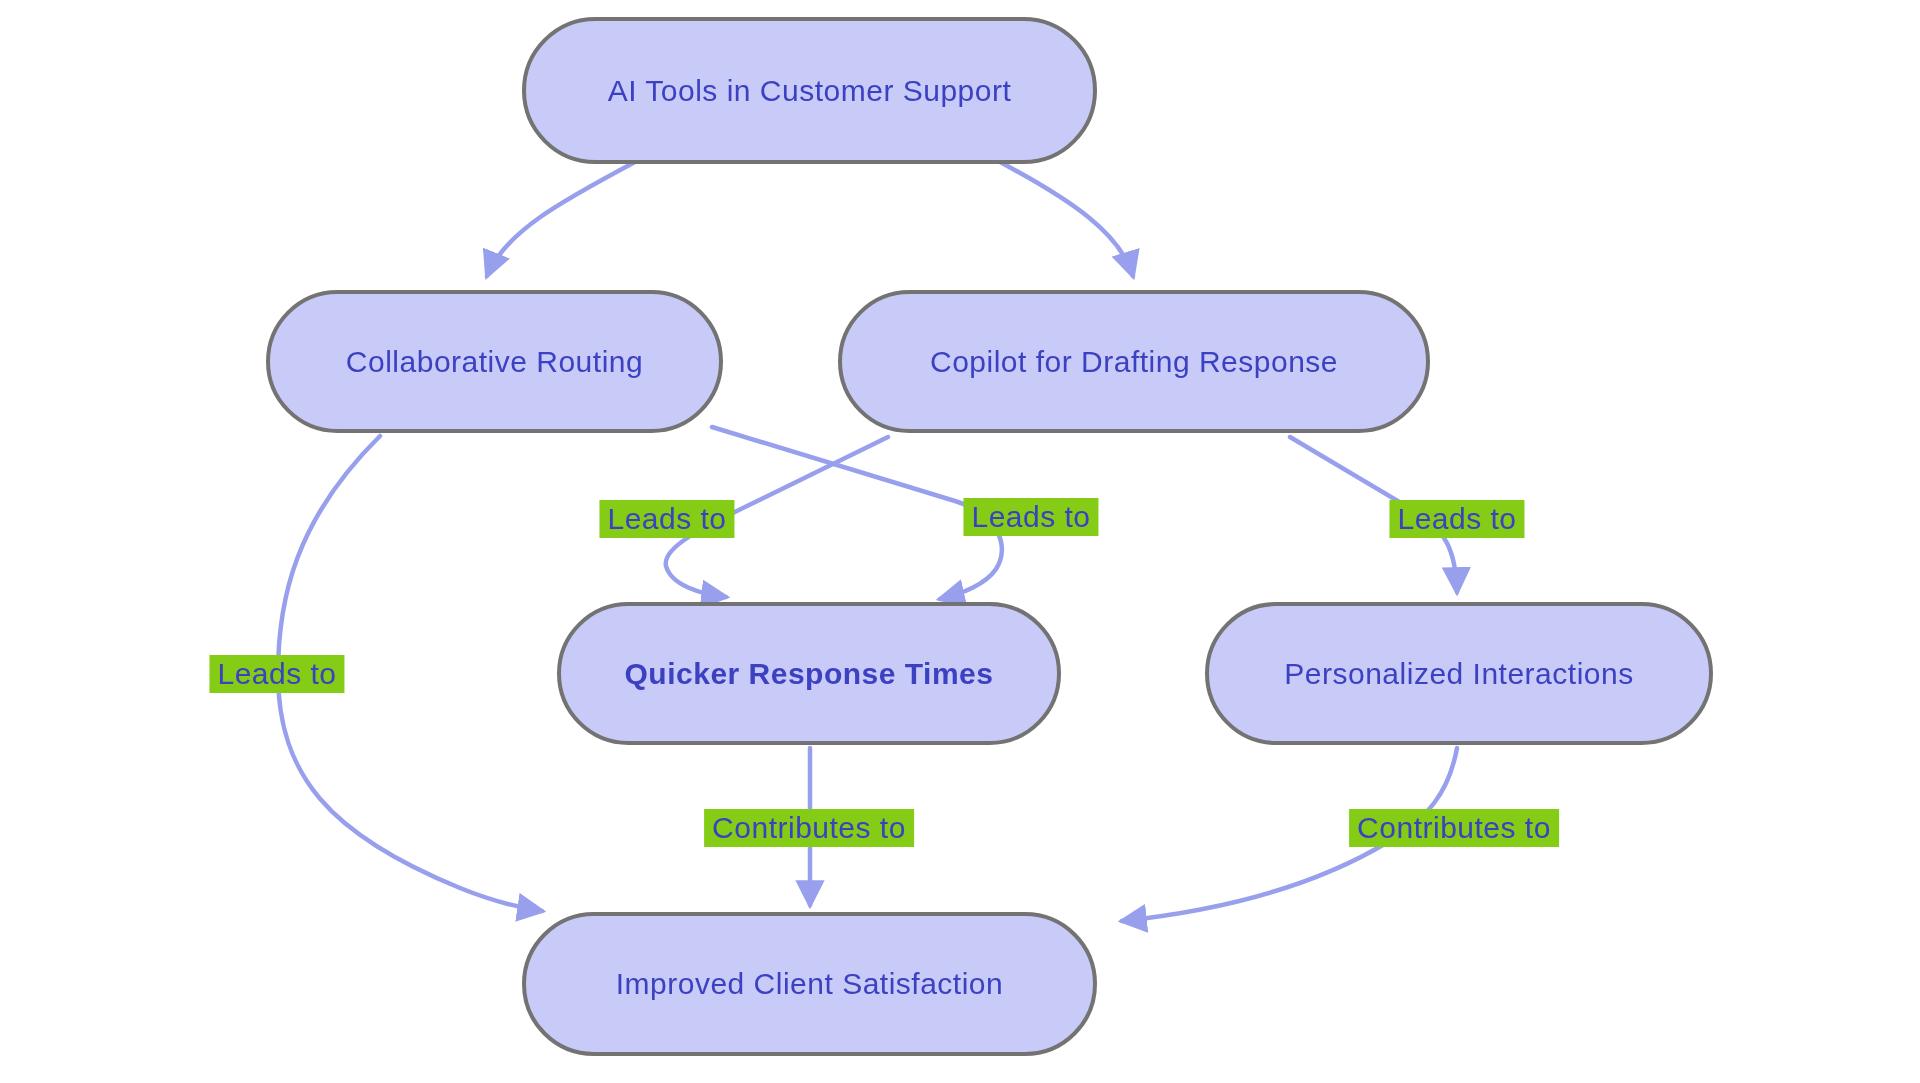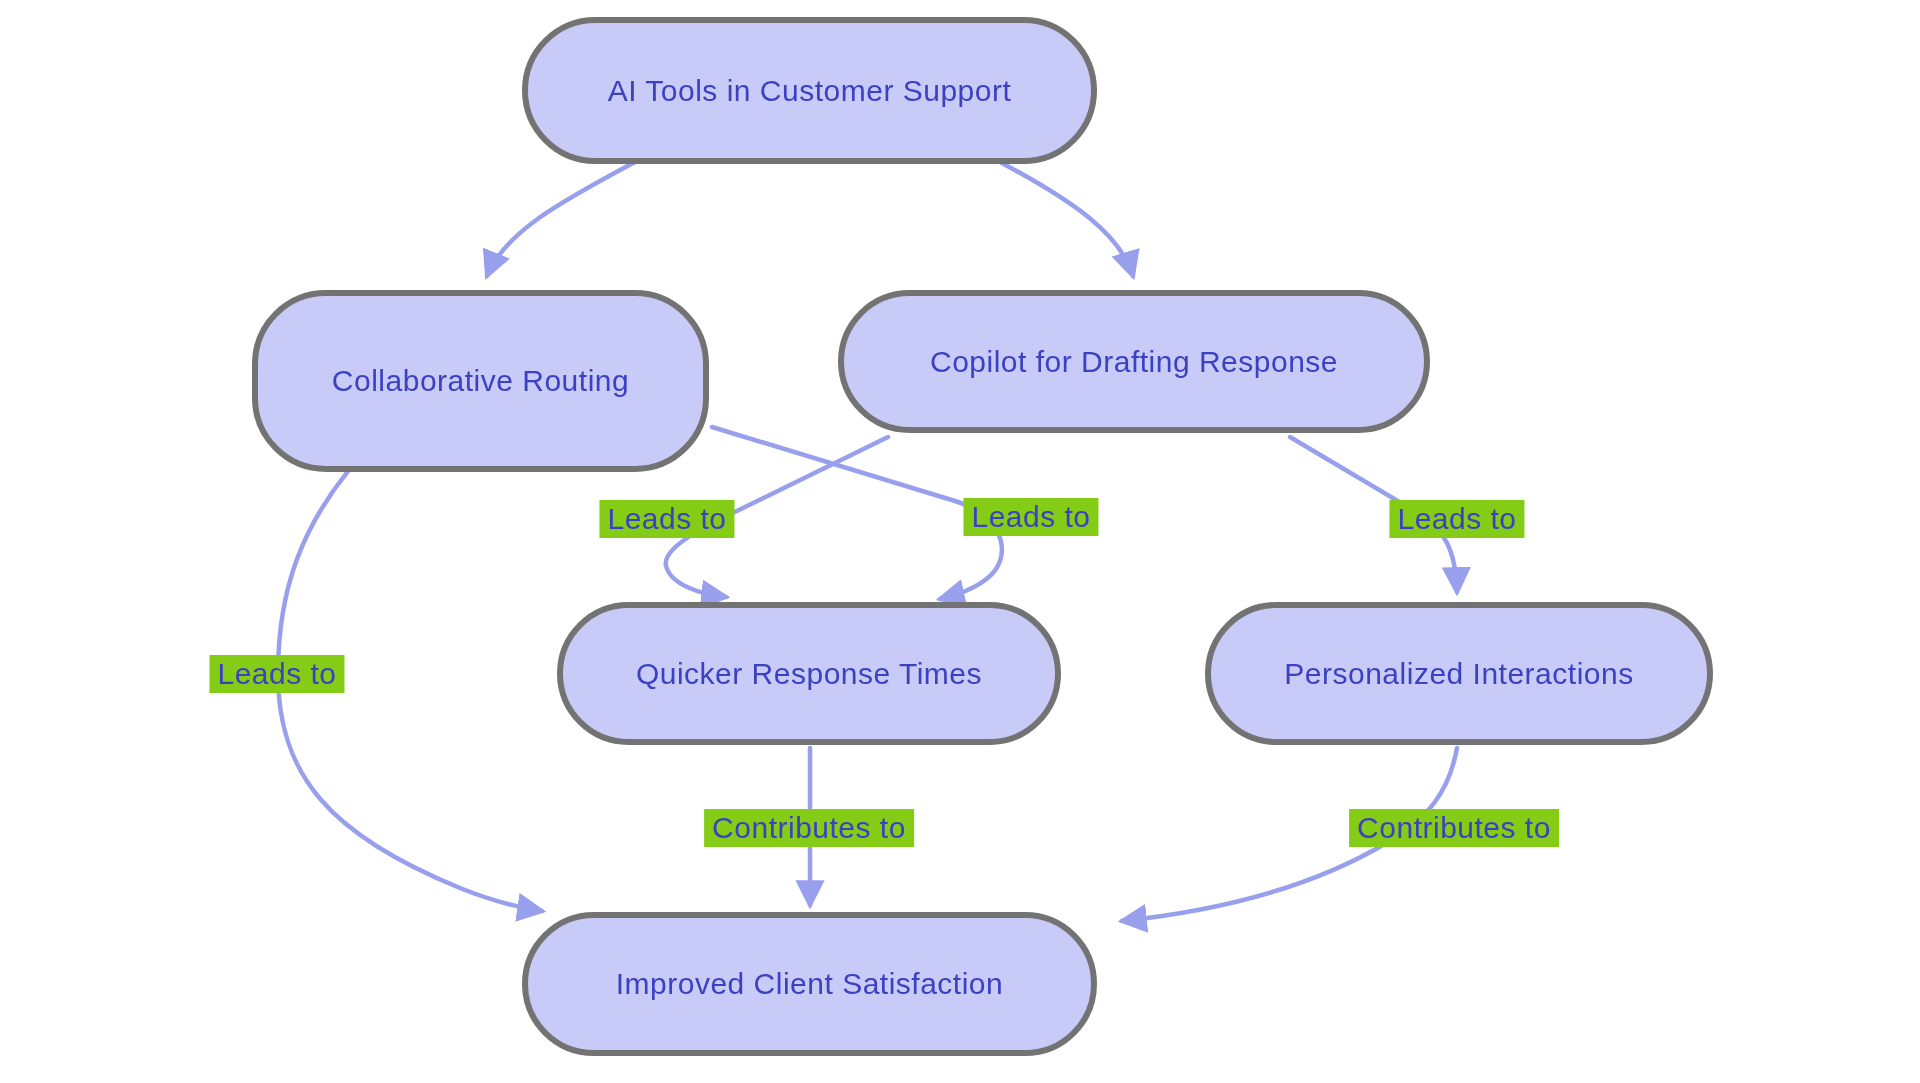--- a/index.html
+++ b/index.html
@@ -19,21 +19,21 @@
   .edges-layer path.edge {
     fill: none;
     stroke: #98a0ee;
     stroke-width: 4.5;
     stroke-linecap: round;
   }
   .node {
     position: absolute;
     box-sizing: border-box;
     background: #c8caf7;
-    border: 6px solid #737373;
+    border: 4px solid #737373;
     border-radius: 74px;
     display: flex;
     align-items: center;
     justify-content: center;
     color: #3b41c1;
     font-size: 30px;
     letter-spacing: 0.5px;
     text-align: center;
     white-space: nowrap;
   }
@@ -41,23 +41,23 @@
     position: absolute;
     transform: translate(-50%, -50%);
     background: #84cc16;
     color: #3b41c1;
     font-size: 30px;
     letter-spacing: 0.5px;
     padding: 2px 8px;
     white-space: nowrap;
   }
   .node-ai-tools        { left: 522px;  top: 17px;  width: 575px; height: 147px; }
-  .node-collab          { left: 252px;  top: 290px; width: 457px; height: 182px; }
+  .node-collab          { left: 266px;  top: 290px; width: 457px; height: 143px; }
   .node-copilot         { left: 838px;  top: 290px; width: 592px; height: 143px; }
-  .node-quicker         { left: 557px;  top: 602px; width: 504px; height: 143px; }
+  .node-quicker         { left: 557px;  top: 602px; width: 504px; height: 143px; font-weight: bold; }
   .node-personalized    { left: 1205px; top: 602px; width: 508px; height: 143px; }
   .node-improved        { left: 522px;  top: 912px; width: 575px; height: 144px; }
   .label-leads-copilot-quicker { left: 667px;  top: 519px; }
   .label-leads-collab-quicker  { left: 1031px; top: 517px; }
   .label-leads-personalized    { left: 1457px; top: 519px; }
   .label-leads-improved        { left: 277px;  top: 674px; }
   .label-contrib-quicker       { left: 809px;  top: 828px; }
   .label-contrib-personalized  { left: 1454px; top: 828px; }
 </style>
 </head>

